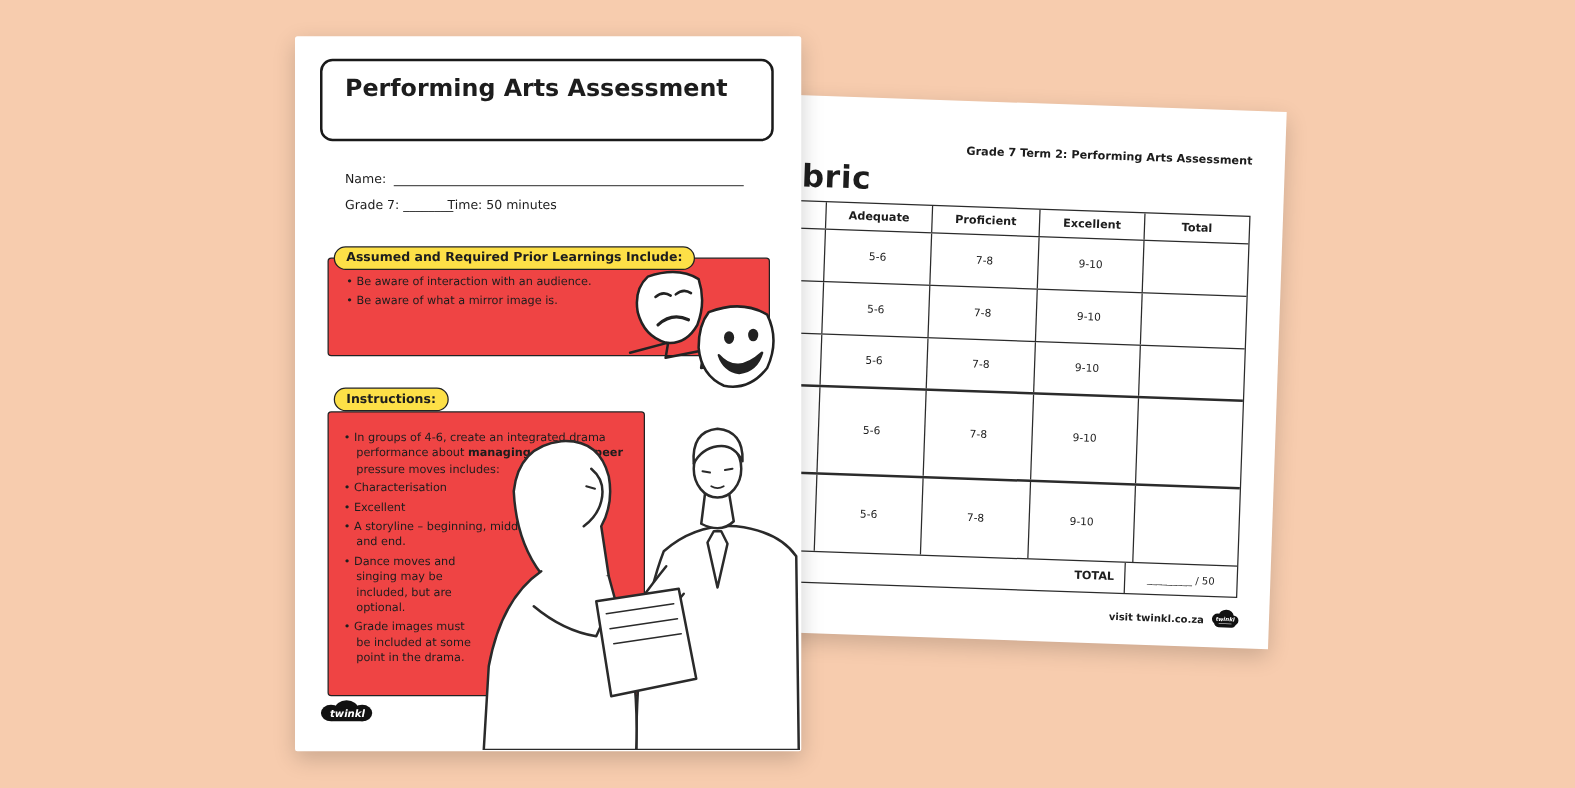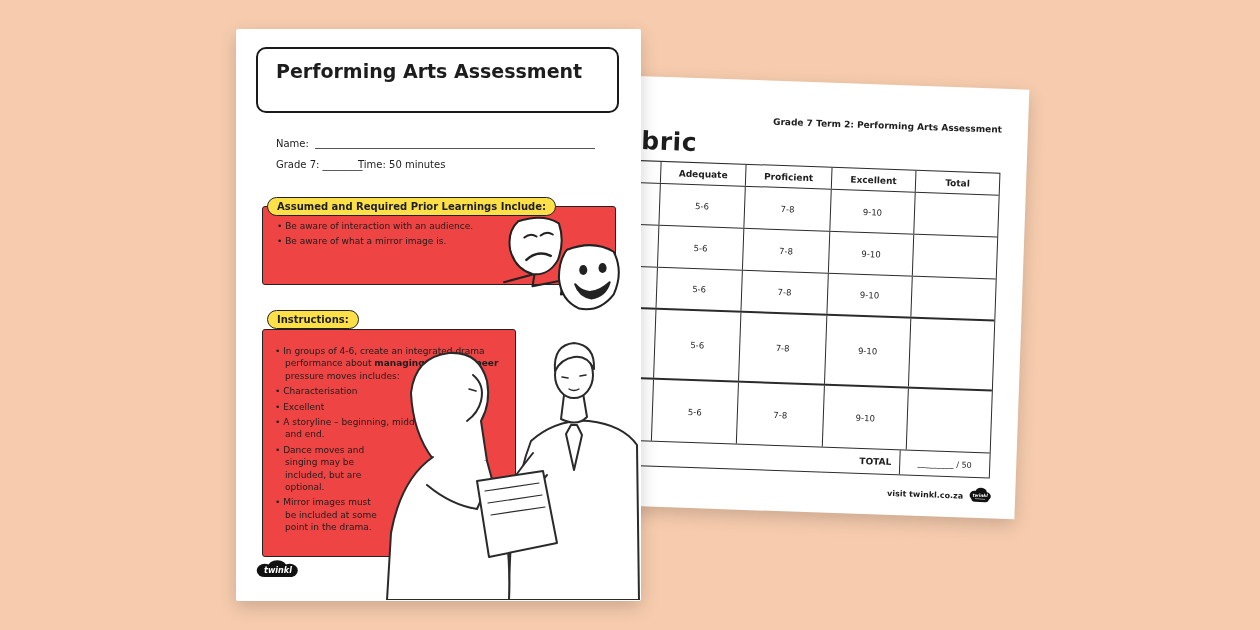--- a/index.html
+++ b/index.html
@@ -176,21 +176,21 @@
   </svg>
 
   <span class="chip instr-chip">Instructions:</span>
   <div class="outline-box instr-box">
     <ul class="bullets instr-list">
       <li class="instr-lead"><span>In groups of 4-6, create an integrated drama performance about </span><span class="bold-seg">managing negative peer</span><span> pressure moves includes:</span></li>
       <li>Characterisation</li>
       <li>Excellent</li>
       <li class="li-w1">A storyline – beginning, middle and end.</li>
       <li class="li-w2">Dance moves and singing may be included, but are optional.</li>
-      <li class="li-w3">Mirror images must be included at some point in the drama.</li>
+      <li class="li-w3">Grade images must be included at some point in the drama.</li>
     </ul>
   </div>
 
   <svg class="people-art" viewBox="0 0 260 267">
     <g fill="#fff" stroke="#2a2a2a" stroke-width="2" stroke-linejoin="round" stroke-linecap="round">
 
       <path d="M150,108 Q175,86 208,88 Q242,92 256,112 L258,267 L128,267 Q128,165 150,108 Z"></path>
       <path d="M183,62 L180,86 Q196,94 206,84 L202,60"></path>
       <ellipse cx="193" cy="42" rx="19" ry="23"></ellipse>
       <path d="M174,38 Q172,12 193,10 Q214,12 213,36 Q206,22 193,24 Q180,26 174,38 Z"></path>

